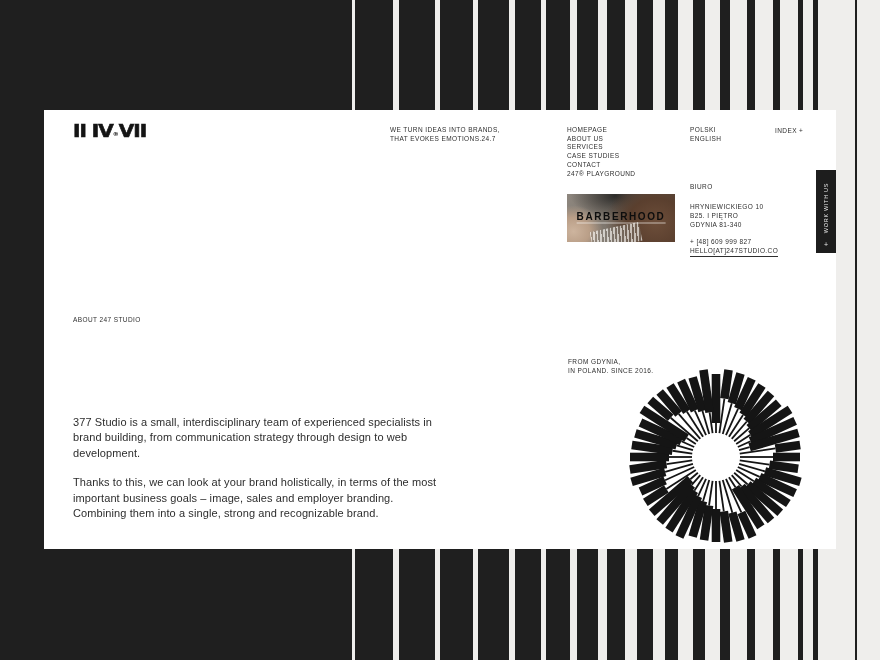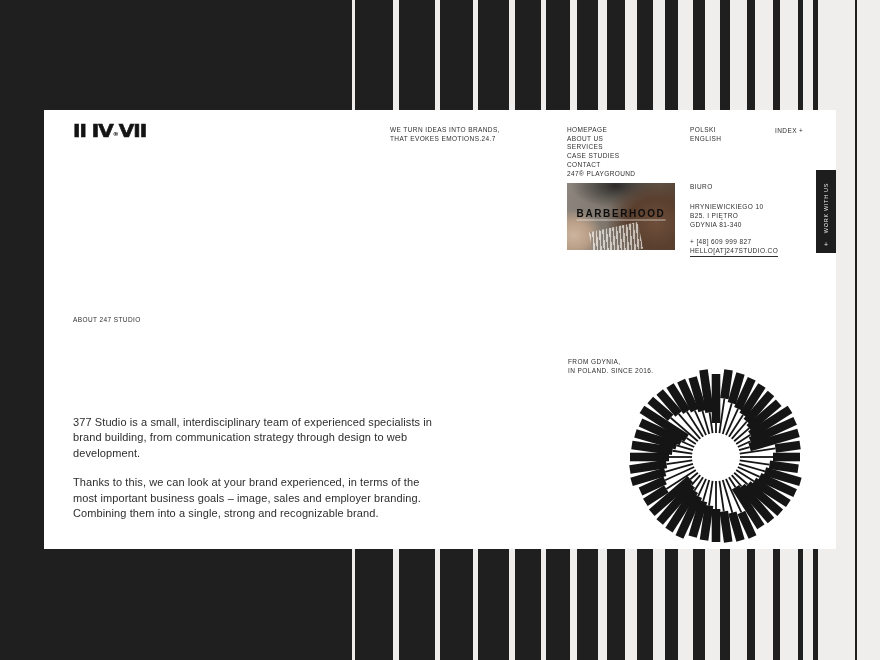--- a/index.html
+++ b/index.html
@@ -24,21 +24,21 @@
 
   .microtext { font-size:6.5px; line-height:8.7px; letter-spacing:0.4px; color:#2e2e2e; }
   .tagline { left:346px; top:16px; width:130px; }
   .nav { left:523px; top:16px; display:flex; flex-direction:column; }
   .nav a { color:#2e2e2e; text-decoration:none; cursor:pointer; }
   .langs { left:646px; top:16px; display:flex; flex-direction:column; }
   .langs a { color:#2e2e2e; text-decoration:none; cursor:pointer; }
   .index-link { left:731px; top:17px; color:#2e2e2e; text-decoration:none; cursor:pointer; }
 
   
-  .photo { left:523px; top:73px; width:108px; height:67px; overflow:hidden; cursor:pointer;
+  .photo { left:523px; top:84px; width:108px; height:48px; overflow:hidden; cursor:pointer;
     background:
       radial-gradient(70px 62px at 82% 60%, #6d4e3a 0%, #5a3f2e 40%, rgba(90,63,46,0) 72%),
       radial-gradient(46px 40px at 6% 78%, #cdb49e 0%, #b99e87 35%, rgba(185,158,135,0) 65%),
       radial-gradient(60px 30px at 45% 4%, #2c2b29 0%, rgba(44,43,41,0) 75%),
       linear-gradient(103deg, #8d867e 0%, #7c746b 45%, #5f5246 78%, #4c3e31 100%);
     text-decoration: underline;
   }
   .photo .stripes { position:absolute; left:22%; bottom:-4px; width:46%; height:40%;
       transform:rotate(-12deg);
       background:repeating-linear-gradient(98deg, rgba(242,240,236,0.9) 0 1.6px, rgba(140,134,126,0.55) 1.6px 3.4px);
@@ -151,21 +151,21 @@
 
     <div class="abs microtext section-label">ABOUT 247 STUDIO</div>
 
     <div class="abs microtext origin">
       <div>FROM GDYNIA,</div>
       <div>IN POLAND. SINCE 2016.</div>
     </div>
 
     <div class="abs body-copy">
       <div class="para">377 Studio is a small, interdisciplinary team of experienced specialists in brand building, from communication strategy through design to web development.</div>
-      <div class="para">Thanks to this, we can look at your brand experienced, in terms of the most important business goals – image, sales and employer branding. Combining them into a single, strong and recognizable brand.</div>
+      <div class="para">Thanks to this, we can look at your brand holistically, in terms of the most important business goals – image, sales and employer branding. Combining them into a single, strong and recognizable brand.</div>
     </div>
 
     <svg class="abs sunburst" id="sunburst" viewBox="0 0 190 190">
         <g transform="rotate(0 95 95)">
           <rect x="94.1" y="61" width="1.8" height="10" fill="#151515"></rect>
           <rect x="90.7" y="12" width="8.6" height="49" fill="#151515"></rect>
         </g>
         <g transform="rotate(8.181818181818182 95 95)">
           <rect x="94.1" y="36" width="1.8" height="35" fill="#151515"></rect>
           <rect x="90.7" y="7" width="8.6" height="29" fill="#151515"></rect>

